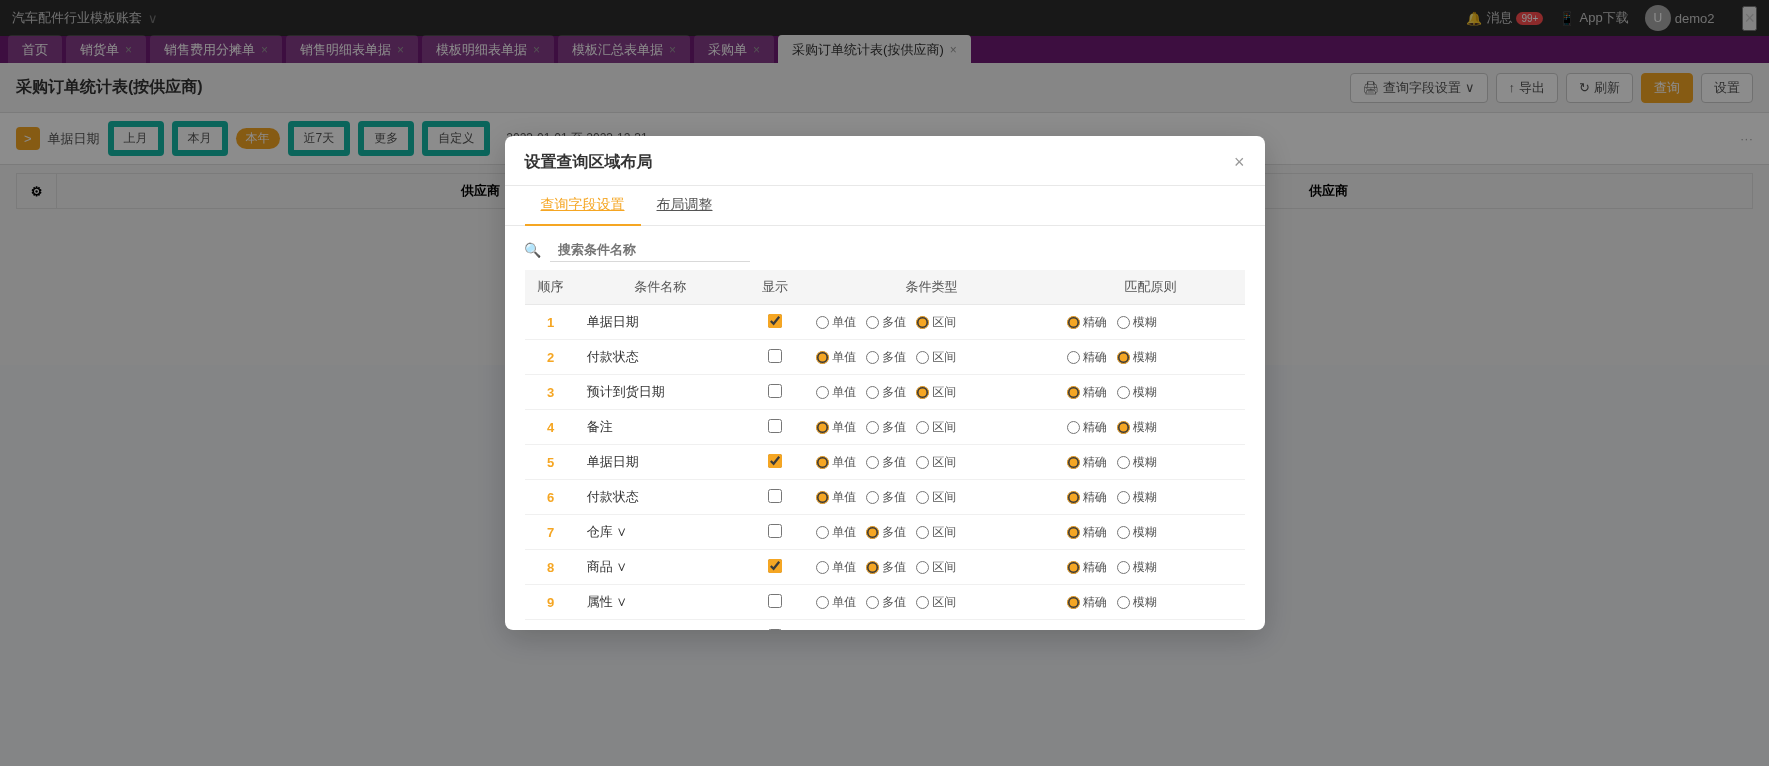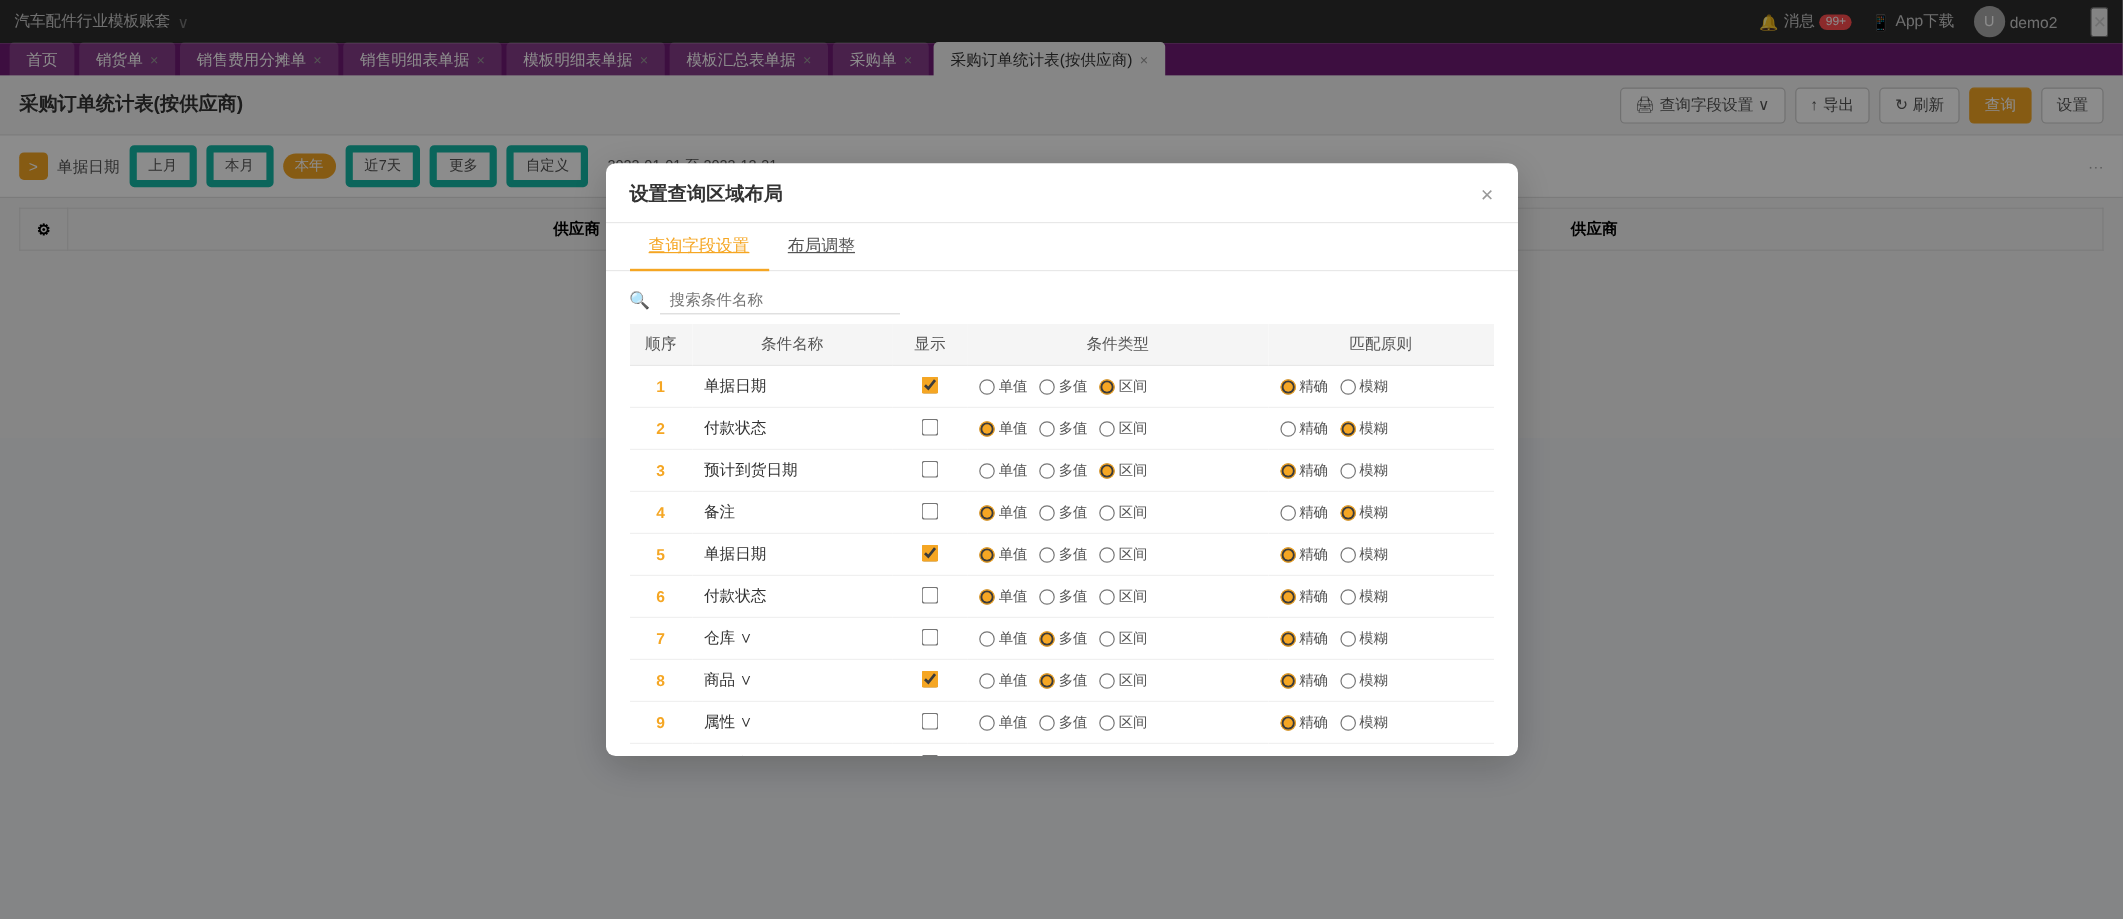--- a/index.html
+++ b/index.html
@@ -138,20 +138,21 @@
       gap: 8px;
     }
     .dialog-search input {
       border: none;
       border-bottom: 1px solid #d9d9d9;
       outline: none;
       font-size: 13px;
       padding: 4px 8px;
       width: 200px;
       color: #c2410c;
+      font-weight: bold;
     }
     .search-icon-wrap { color: #aaa; font-size: 14px; }
 
     
     .dialog-table-wrap {
       overflow-y: auto;
       flex: 1;
       padding: 0 20px;
       max-height: 360px;
     }

